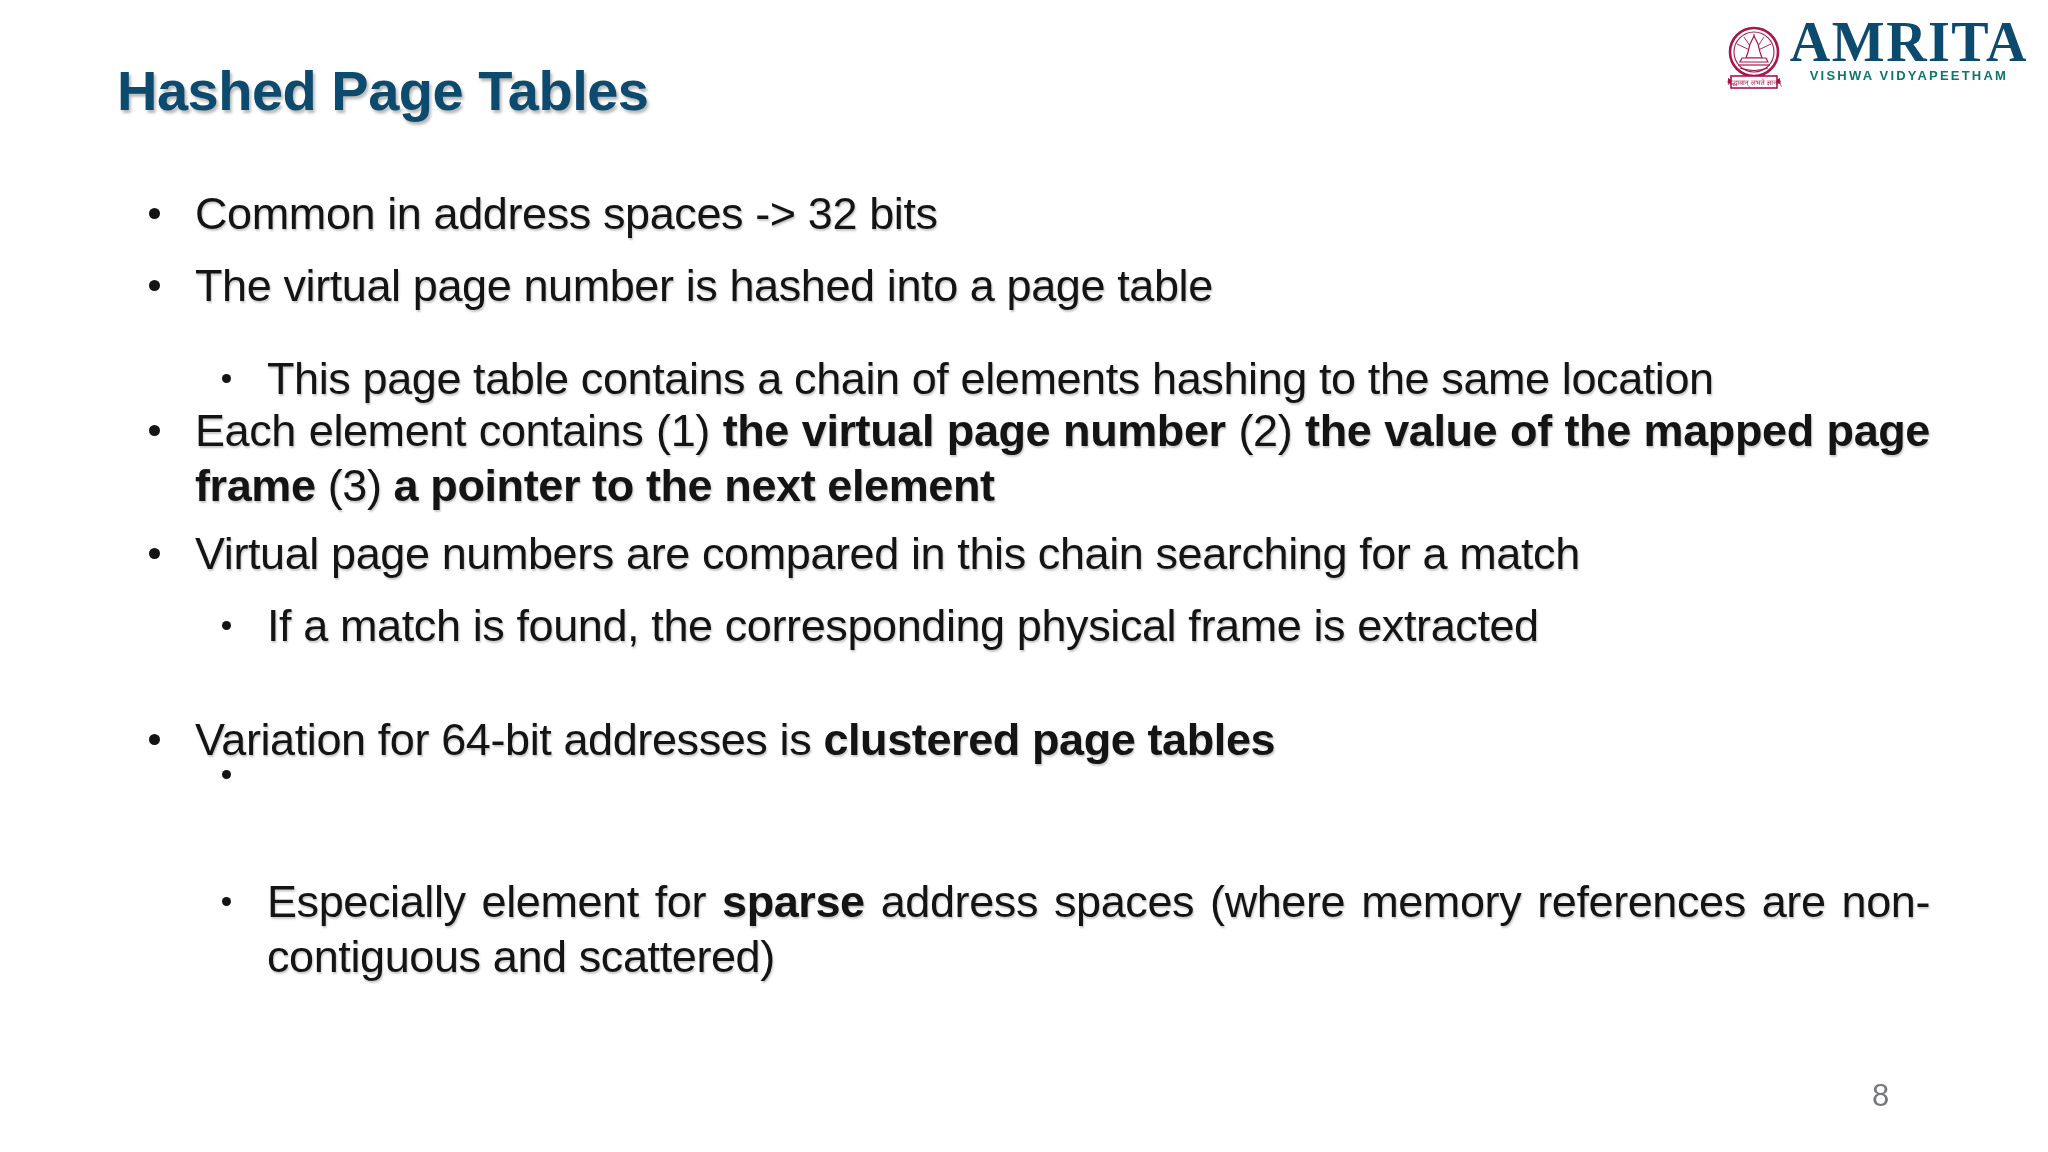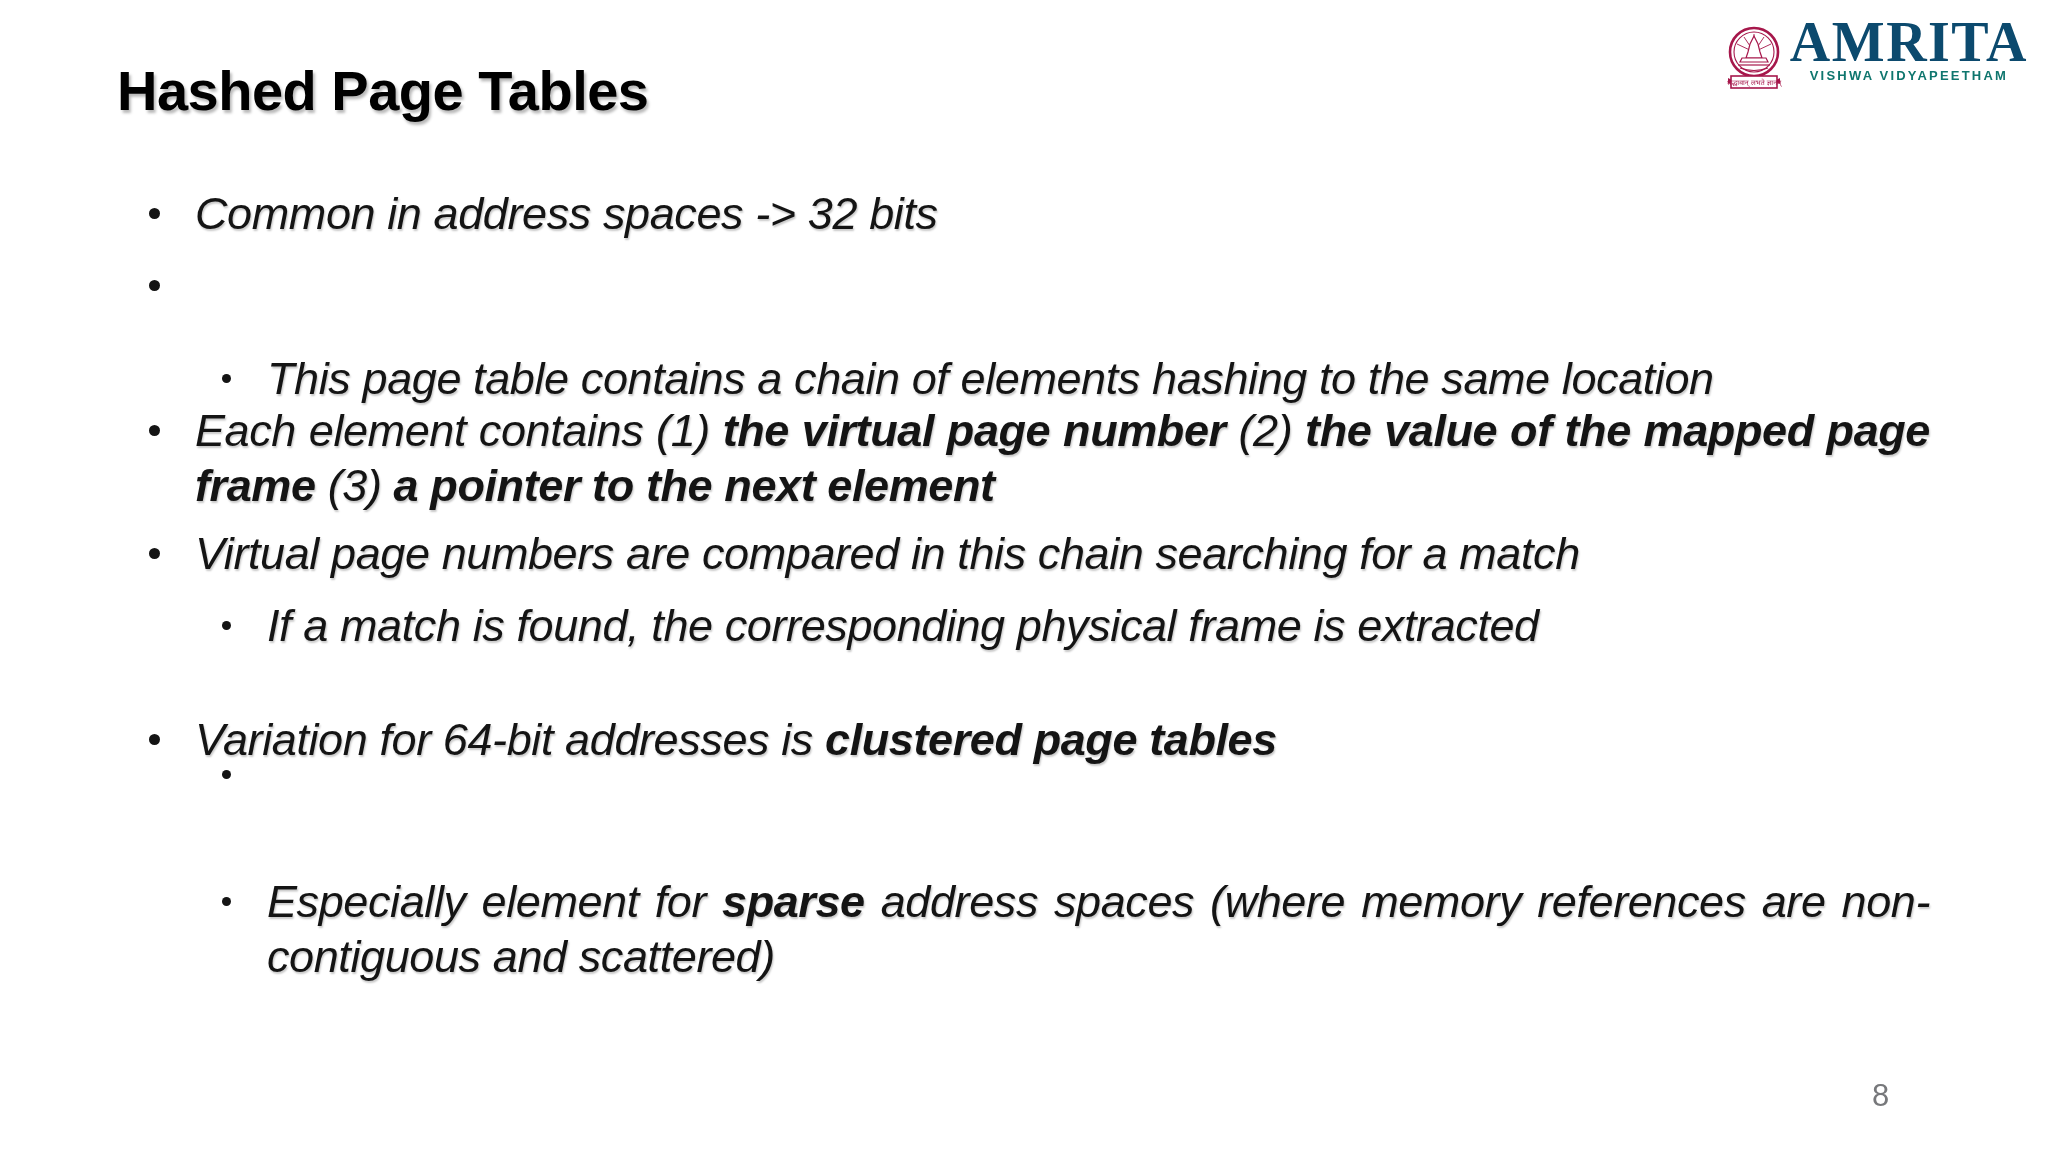--- a/index.html
+++ b/index.html
@@ -10,35 +10,34 @@
     overflow:hidden;
     font-family:"Liberation Sans", sans-serif;
   }
   
   .title{
     position:absolute;
     left:117px;top:58px;
     font-size:56px;
     font-weight:700;
     letter-spacing:-0.5px;
-    color:#000000;
+    color:#0c4a6e;
     text-shadow:2px 3px 3px rgba(0,0,0,0.28);
     line-height:66px;
     white-space:nowrap;
   }
   
   .bullet{
     position:absolute;
     box-sizing:border-box;
     color:#141414;
     font-size:45px;
     line-height:55px;
     letter-spacing:-0.4px;
     text-shadow:1px 2px 2px rgba(0,0,0,0.22);
-    font-style:italic;
   }
   .bullet .dot{
     position:absolute;left:2px;top:22px;
     width:11px;height:11px;border-radius:50%;
     background:#141414;
   }
   .bullet.l1{left:147px;width:1783px;padding-left:48px;}
   .bullet.l2{left:218px;width:1712px;padding-left:49px;}
   .bullet.l2 .dot{width:9px;height:9px;top:23px;left:4px;}
   .bullet.justify{text-align:justify;text-align-last:left;}
@@ -115,21 +114,21 @@
       </g>
     </svg>
     <div class="brand-col">
       <div class="brand">AMRITA</div>
       <div class="tagline">VISHWA VIDYAPEETHAM</div>
     </div>
   </div>
 
   <div id="bullets">
       <div class="bullet l1" style="top: 186px;"><span class="dot"></span><span><span class="seg">Common in address spaces -&gt; 32 bits</span></span></div>
-      <div class="bullet l1" style="top: 258px;"><span class="dot"></span></div>
+      <div class="bullet l1" style="top: 258px;"><span class="dot"></span><span><span class="seg">The virtual page number is hashed into a page table</span></span></div>
       <div class="bullet l2" style="top: 331px; margin-top: 20px;"><span class="dot"></span><span><span class="seg">This page table contains a chain of elements hashing to the same location</span></span></div>
       <div class="bullet l1 justify" style="top: 403px;"><span class="dot"></span><span><span class="seg">Each element contains (1) </span><span class="seg bold">the virtual page number</span><span class="seg"> (2) </span><span class="seg bold">the value of the mapped page frame</span><span class="seg"> (3) </span><span class="seg bold">a pointer to the next element</span></span></div>
       <div class="bullet l1" style="top: 526px;"><span class="dot"></span><span><span class="seg">Virtual page numbers are compared in this chain searching for a match</span></span></div>
       <div class="bullet l2" style="top: 598px;"><span class="dot"></span><span><span class="seg">If a match is found, the corresponding physical frame is extracted</span></span></div>
       <div class="bullet l1" style="top: 672px; margin-top: 40px;"><span class="dot"></span><span><span class="seg">Variation for 64-bit addresses is </span><span class="seg bold">clustered page tables</span></span></div>
       <div class="bullet l2 justify" style="top: 747px;"><span class="dot"></span></div>
       <div class="bullet l2 justify" style="top: 874px;"><span class="dot"></span><span><span class="seg">Especially element for </span><span class="seg bold">sparse</span><span class="seg"> address spaces (where memory references are non-contiguous and scattered)</span></span></div>
     </div>
 
   <div class="page-num">8</div>

